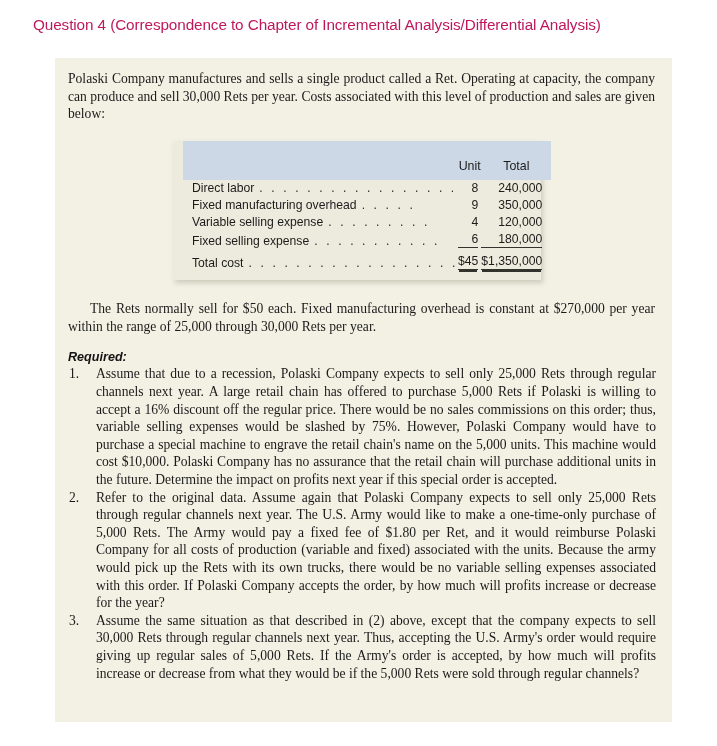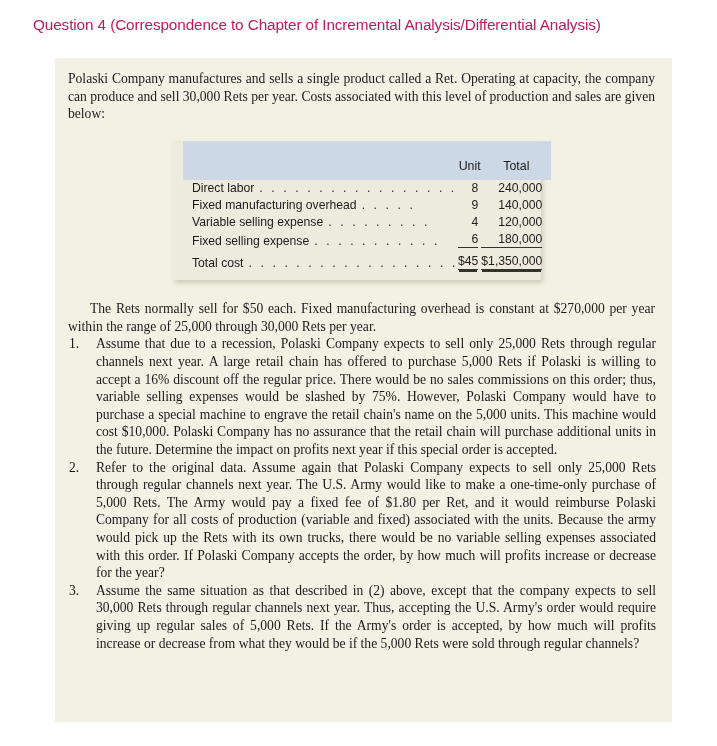--- a/index.html
+++ b/index.html
@@ -212,21 +212,21 @@
             <tr>
               <td class="c-label"><span class="label-txt">Direct labor</span><span class="leader">. . . . . . . . . . . . . . . . .</span></td>
               <td class="c-unit"><span class="cellbox">8</span></td>
               <td class="c-total"><span class="cellbox">240,000</span></td>
             </tr>
 
 
             <tr>
               <td class="c-label"><span class="label-txt">Fixed manufacturing overhead</span><span class="leader">. . . . .</span></td>
               <td class="c-unit"><span class="cellbox">9</span></td>
-              <td class="c-total"><span class="cellbox">140,000</span></td>
+              <td class="c-total"><span class="cellbox">350,000</span></td>
             </tr>
 
             <tr>
               <td class="c-label"><span class="label-txt">Variable selling expense</span><span class="leader">. . . . . . . . .</span></td>
               <td class="c-unit"><span class="cellbox">4</span></td>
               <td class="c-total"><span class="cellbox">120,000</span></td>
             </tr>
 
             <tr class="row-rule">
               <td class="c-label"><span class="label-txt">Fixed selling expense</span><span class="leader">. . . . . . . . . . .</span></td>
@@ -241,20 +241,21 @@
             </tr>
 
           </tbody>
         </table>
       </div>
     </div>
   </div>
 
   <p class="body-para indent-first" style="margin-top:20px;">The Rets normally sell for $50 each. Fixed manufacturing overhead is constant at $270,000 per year within the range of 25,000 through 30,000 Rets per year.</p>
 
+  <div id="required-label">Required:</div>
 
   <ol class="req-list">
     <li>
       <span class="num">1.</span>
       <span class="txt">Assume that due to a recession, Polaski Company expects to sell only 25,000 Rets through regular channels next year. A large retail chain has offered to purchase 5,000 Rets if Polaski is willing to accept a 16% discount off the regular price. There would be no sales commissions on this order; thus, variable selling expenses would be slashed by 75%. However, Polaski Company would have to purchase a special machine to engrave the retail chain's name on the 5,000 units. This machine would cost $10,000. Polaski Company has no assurance that the retail chain will purchase additional units in the future. Determine the impact on profits next year if this special order is accepted.</span>
     </li>
     <li>
       <span class="num">2.</span>
       <span class="txt">Refer to the original data. Assume again that Polaski Company expects to sell only 25,000 Rets through regular channels next year. The U.S. Army would like to make a one-time-only purchase of 5,000 Rets. The Army would pay a fixed fee of $1.80 per Ret, and it would reimburse Polaski Company for all costs of production (variable and fixed) associated with the units. Because the army would pick up the Rets with its own trucks, there would be no variable selling expenses associated with this order. If Polaski Company accepts the order, by how much will profits increase or decrease for the year?</span>
     </li>

